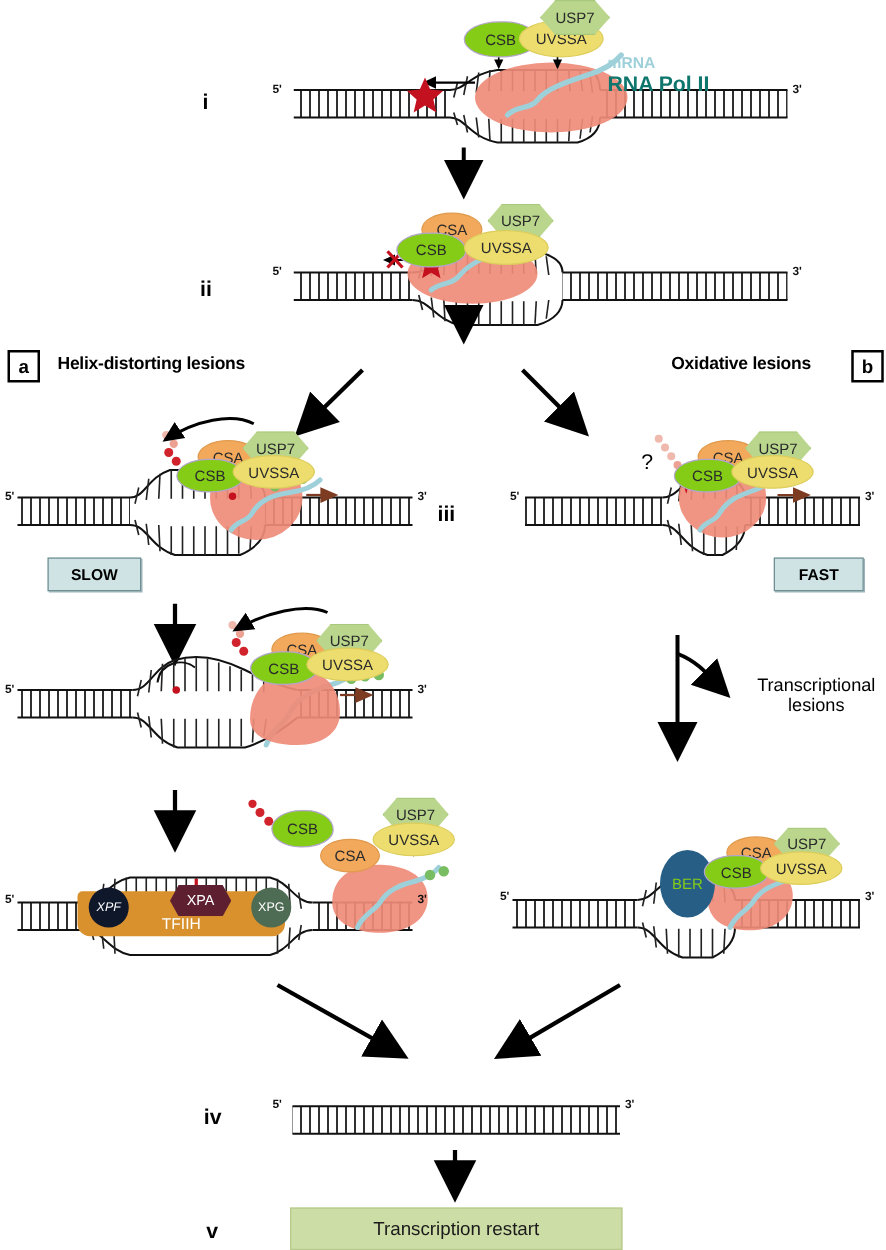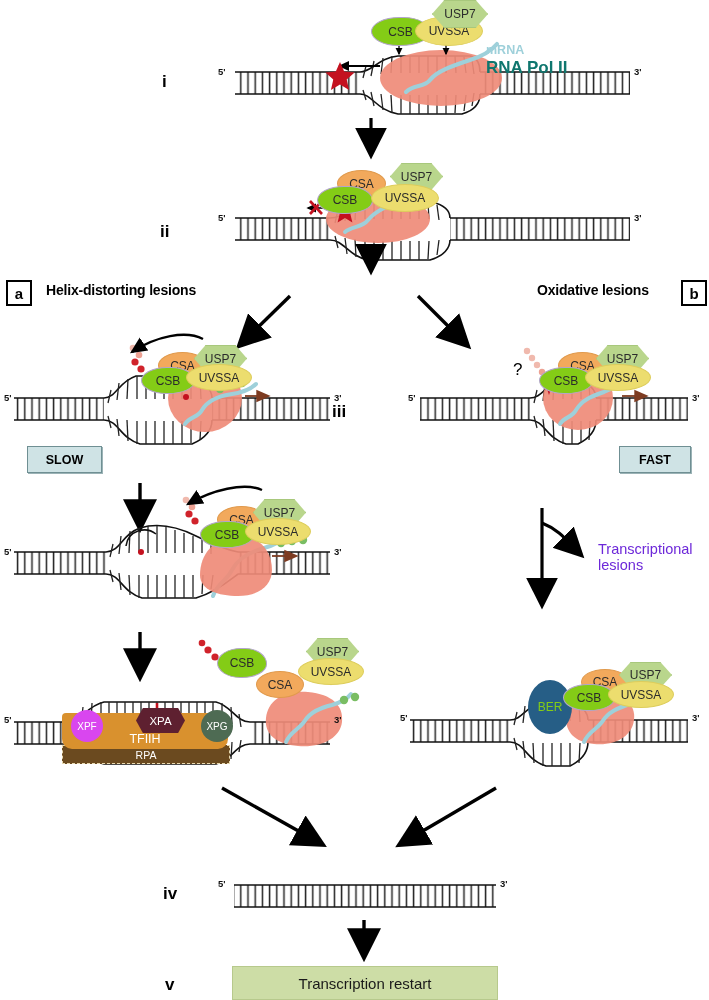--- a/index.html
+++ b/index.html
@@ -15,40 +15,40 @@
              font-weight:bold;font-size:15px;background:#fff;}
   .panel-title{font-weight:bold;font-size:14px;letter-spacing:-0.2px;}
   .prime{font-size:9.5px;font-weight:bold;color:#111;}
   .speed{border:1px solid #6f8f93;background:#cfe3e5;
          font-weight:bold;font-size:12.5px;color:#000;
          display:flex;align-items:center;justify-content:center;
          box-shadow:1px 1px 0 #9bb3b6;}
   .restart{background:#cddda6;border:1px solid #b7c98c;
            display:flex;align-items:center;justify-content:center;
            font-size:15px;color:#1a1a1a;}
-  .bypass{font-size:14.5px;line-height:1.12;color:#6d28d9;}
+  .bypass{font-size:14.5px;line-height:1.12;text-align:center;color:#000000;}
   .legend-mrna{color:#9ed0da;font-weight:bold;font-size:12.5px;}
   .legend-pol{color:#0f766e;font-weight:bold;font-size:17px;}
   .qmark{font-size:17px;color:#000;}
 
   
   .blob{position:absolute;display:flex;align-items:center;justify-content:center;
         font-size:12px;color:#2b2b2b;white-space:nowrap;}
   .csb{background:#84cc16;border-radius:48% 44% 50% 46%/50% 52% 46% 50%;
        border:1px solid #b3a5cc;}
   .csa{background:#f2a95c;border-radius:50%/50%;border:1px solid #e09a4d;}
   .uvssa{background:#ecdd6e;border-radius:50%/50%;border:1px solid #ddcd5c;}
   .usp7{background:#b9d68c;border:1px solid #a8c87c;
         clip-path:polygon(22% 0,78% 0,100% 50%,78% 100%,22% 100%,0 50%);}
   .ber{background:#265e86;color:#84cc16;border-radius:50%/50%;font-weight:normal;}
   .tfiih{background:#d9912e;color:#fff;}
   .rpa{background:#6b4a1f;color:#fff;border:1px dashed #e8d9b0;}
   .xpa{background:#5e2030;color:#fff;
        clip-path:polygon(14% 0,86% 0,100% 50%,86% 100%,14% 100%,0 50%);}
-  .xpf{background:#d946ef;color:#fff;border-radius:50%;}
+  .xpf{background:#0f172a;color:#fff;border-radius:50%;font-style:italic;}
   .xpg{background:#4e6b53;color:#fff;border-radius:50%;}
   svg{overflow:visible;}
 </style>
 </head>
 <body>
 
 <div class="fig">
 
 <svg class="abs" style="left:0;top:0" width="709" height="1000">
   <defs>
@@ -491,36 +491,36 @@
   <span>USP7</span>
 </div>
 <div class="blob csb abs" style="left:141px;top:367px;width:52px;height:25px;">
   <span>CSB</span>
 </div>
 <div class="blob uvssa abs" style="left:186px;top:364px;width:64px;height:25px;">
   <span>UVSSA</span>
 </div>
 <div class="abs prime" style="left:4px;top:392px;">5'</div>
 <div class="abs prime" style="left:334px;top:392px;">3'</div>
-<div class="abs speed" style="left:27px;top:446px;width:73px;height:25px;">SLOW</div>
+<div class="abs speed" style="left:38px;top:446px;width:73px;height:25px;">SLOW</div>
 
 <div class="abs qmark" style="left:513px;top:360px;">?</div>
 <div class="blob csa abs" style="left:558px;top:352px;width:47px;height:25px;">
   <span>CSA</span>
 </div>
 <div class="blob usp7 abs" style="left:596px;top:345px;width:51px;height:25px;">
   <span>USP7</span>
 </div>
 <div class="blob csb abs" style="left:539px;top:367px;width:52px;height:25px;">
   <span>CSB</span>
 </div>
 <div class="blob uvssa abs" style="left:585px;top:364px;width:64px;height:25px;">
   <span>UVSSA</span>
 </div>
-<div class="abs roman" style="left:332px;top:402px;">iii</div>
+<div class="abs roman" style="left:350px;top:402px;">iii</div>
 <div class="abs prime" style="left:408px;top:392px;">5'</div>
 <div class="abs prime" style="left:692px;top:392px;">3'</div>
 <div class="abs speed" style="left:619px;top:446px;width:70px;height:25px;">FAST</div>
 
 <div class="blob csa abs" style="left:217px;top:506px;width:47px;height:25px;">
   <span>CSA</span>
 </div>
 <div class="blob usp7 abs" style="left:253px;top:499px;width:51px;height:25px;">
   <span>USP7</span>
 </div>
@@ -531,23 +531,20 @@
   <span>UVSSA</span>
 </div>
 <div class="abs prime" style="left:4px;top:546px;">5'</div>
 <div class="abs prime" style="left:334px;top:546px;">3'</div>
 
 <div class="abs bypass" style="left:598px;top:541px;width:110px;">
   <div>Transcriptional</div>
   <div>lesions</div>
 </div>
 
-<div class="blob rpa abs" style="left:62px;top:745px;width:166px;height:17px;font-size:10.5px;">
-  <span>RPA</span>
-</div>
 <div class="blob tfiih abs" style="left:62px;top:713px;width:166px;height:36px;
      font-size:12.5px;align-items:flex-end;padding-bottom:3px;box-sizing:border-box;
      border-radius:4px 4px 10px 10px;">
   <span>TFIIH</span>
 </div>
 <div class="blob xpf abs" style="left:71px;top:710px;width:32px;height:32px;font-size:10px;">
   <span>XPF</span>
 </div>
 <div class="blob xpg abs" style="left:201px;top:710px;width:32px;height:32px;font-size:10px;text-align:right;">
   <span>XPG</span>

